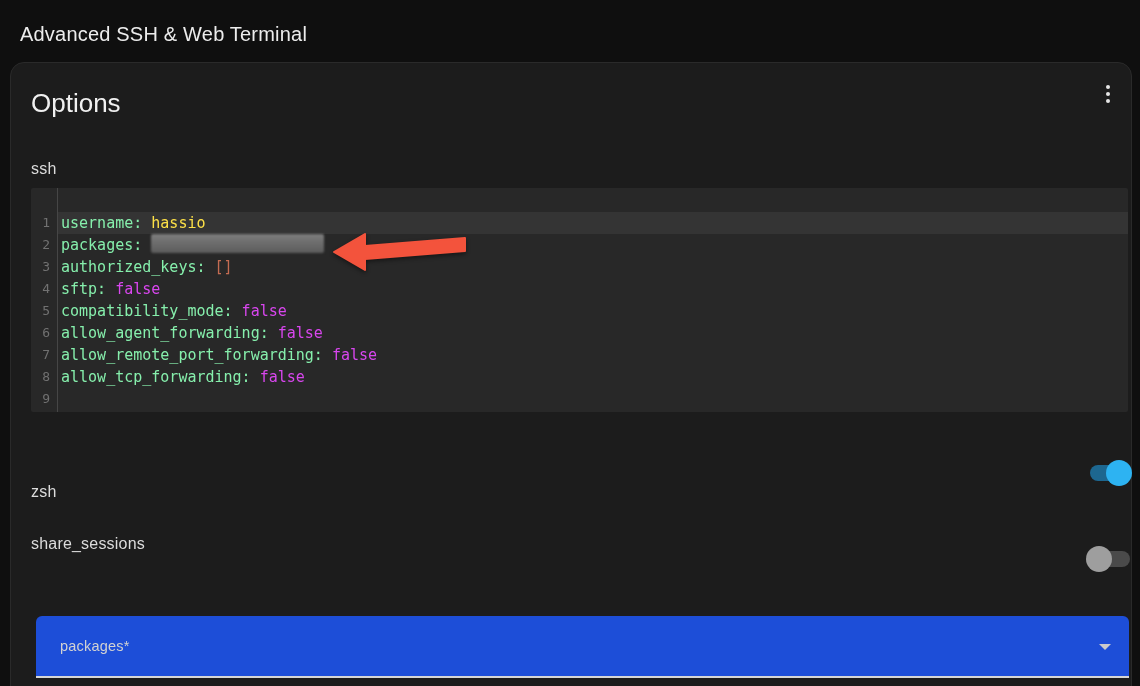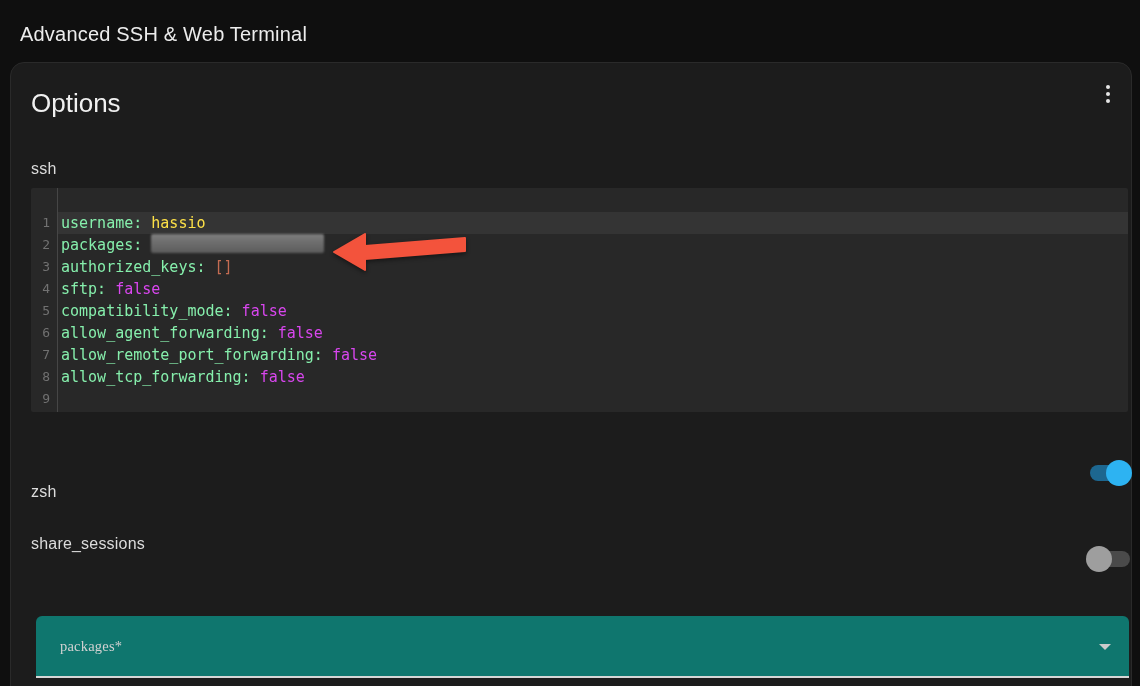--- a/index.html
+++ b/index.html
@@ -74,22 +74,22 @@
   .switch .thumb {
     position:absolute; top:-5px; width:26px; height:26px; border-radius:50%;
   }
   .switch.on  .track { background:#1d6790; }
   .switch.on  .thumb { background:#2db3f2; left:16px; }
   .switch.off .track { background:#4a4a4a; }
   .switch.off .thumb { background:#9e9e9e; left:-4px; }
   
   .select-field {
     position:absolute; left:25px; top:553px; width:1093px; height:62px;
-    background:#0f766e; border-radius:6px 6px 0 0;
-    border-bottom:2px solid #d6d6d6; cursor:pointer;font-family:Liberation Serif, serif;
+    background:#1d4ed8; border-radius:6px 6px 0 0;
+    border-bottom:2px solid #d6d6d6; cursor:pointer;
   }
   .select-label {
     position:absolute; left:24px; top:50%; transform:translateY(-50%);
     font-size:14.5px; color:#d2d2d2; letter-spacing:.2px;
   }
   .select-chevron {
     position:absolute; right:18px; top:50%; margin-top:-2px;
     width:0; height:0;
     border-left:6px solid transparent; border-right:6px solid transparent;
     border-top:6px solid #cbcbcb;

